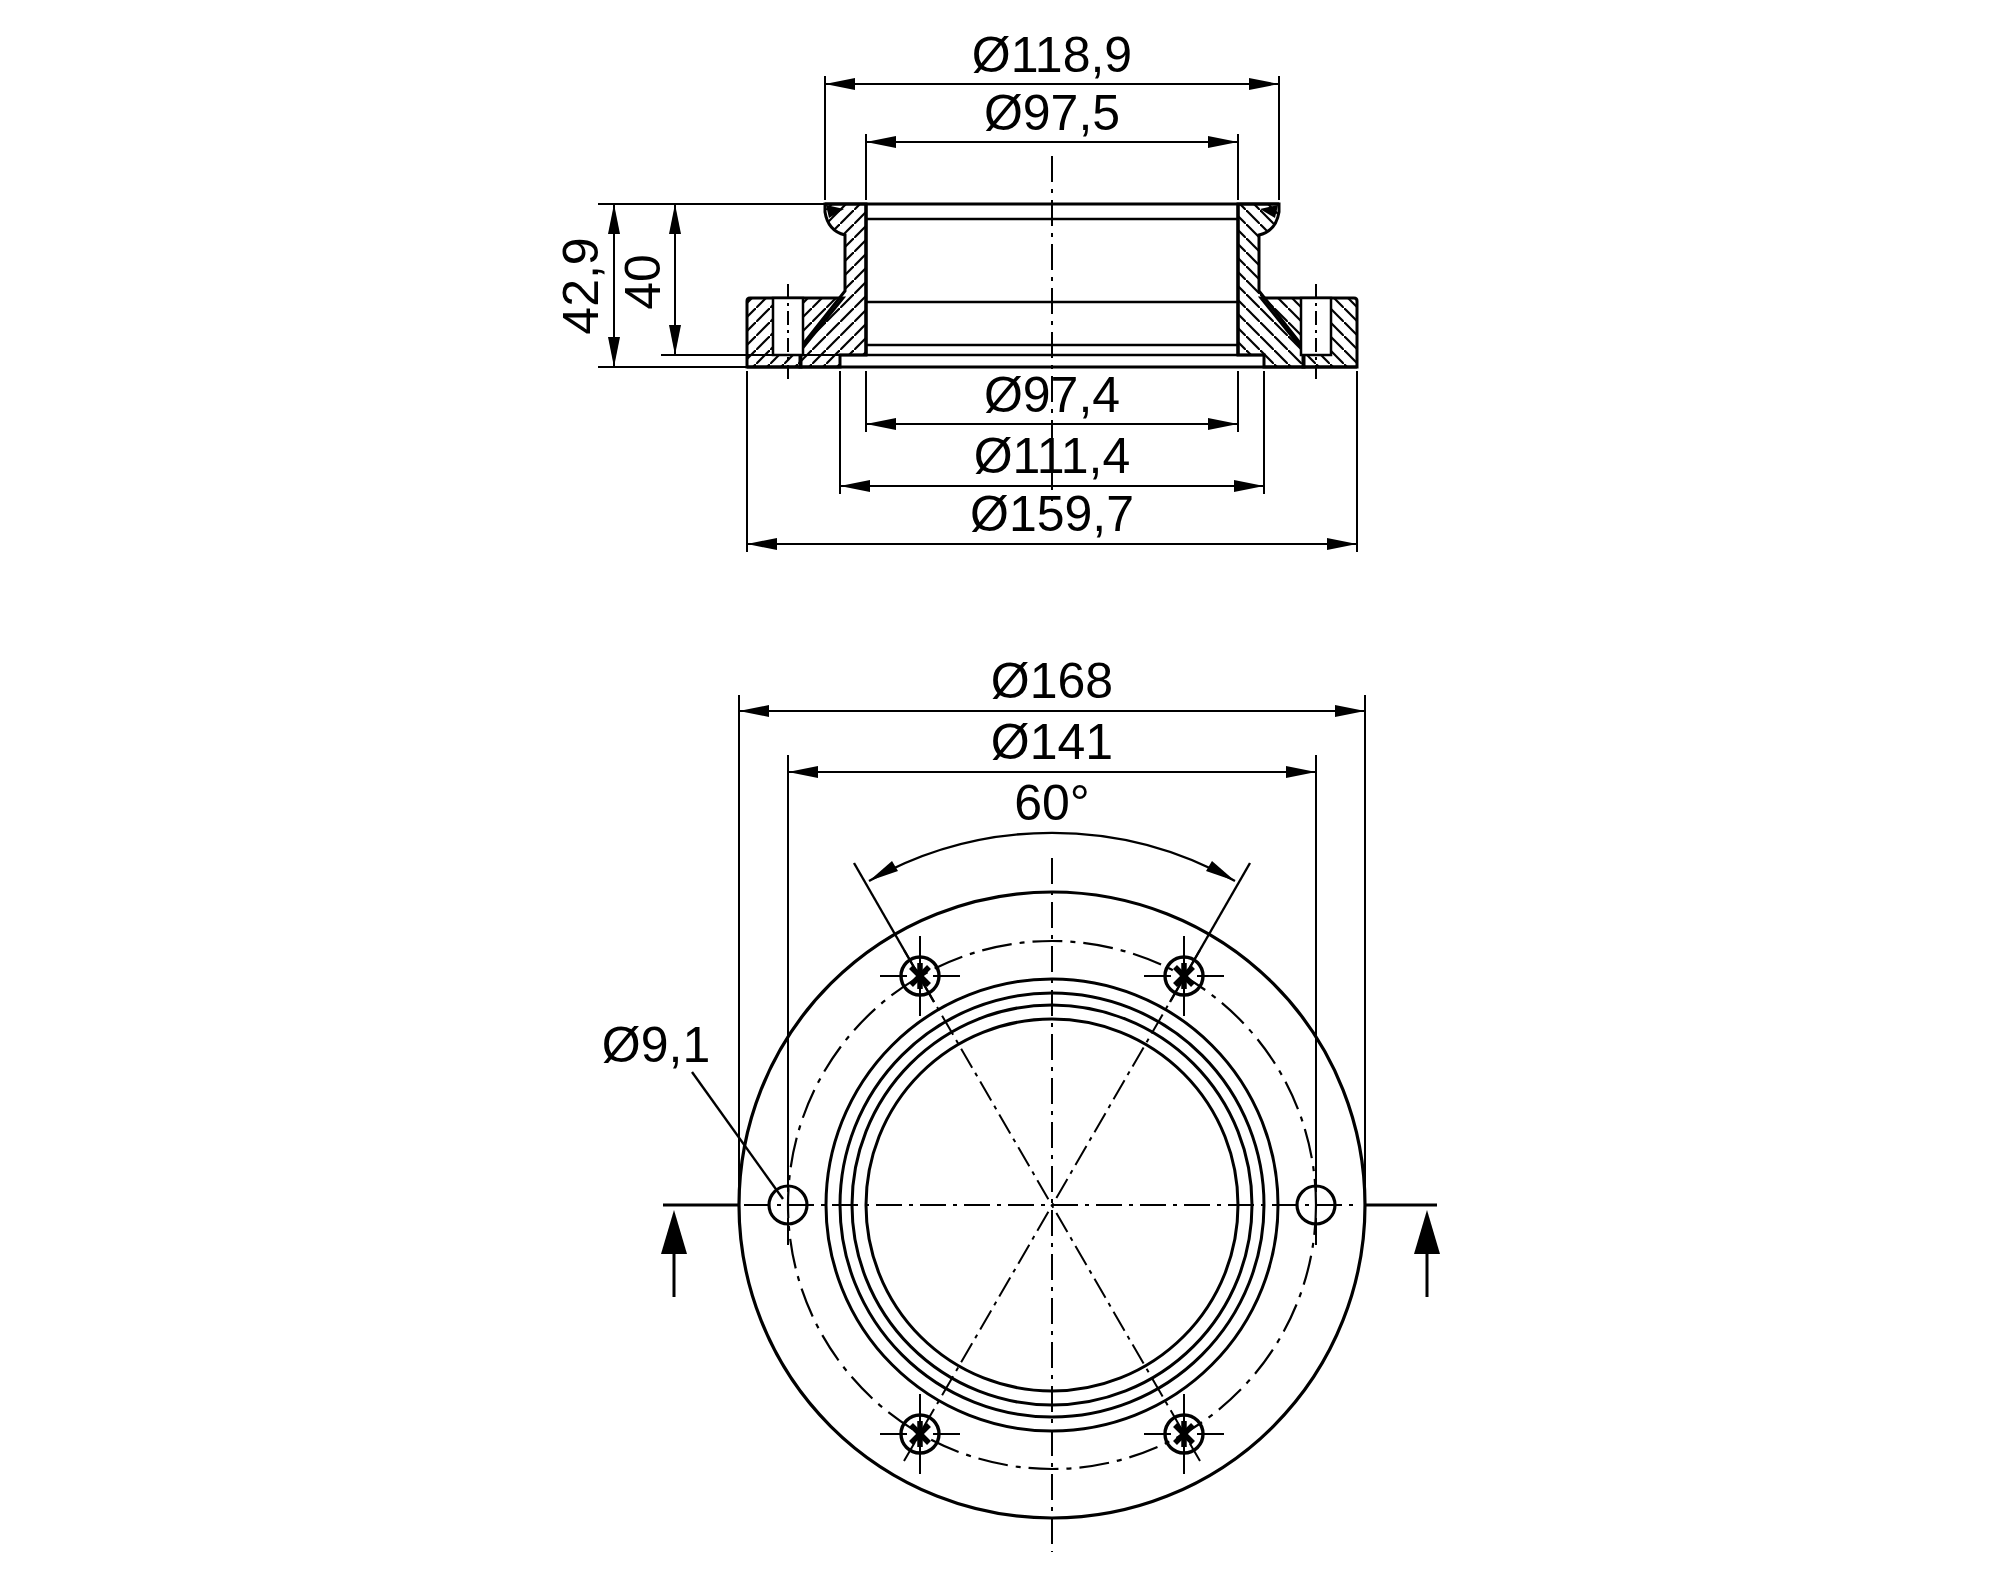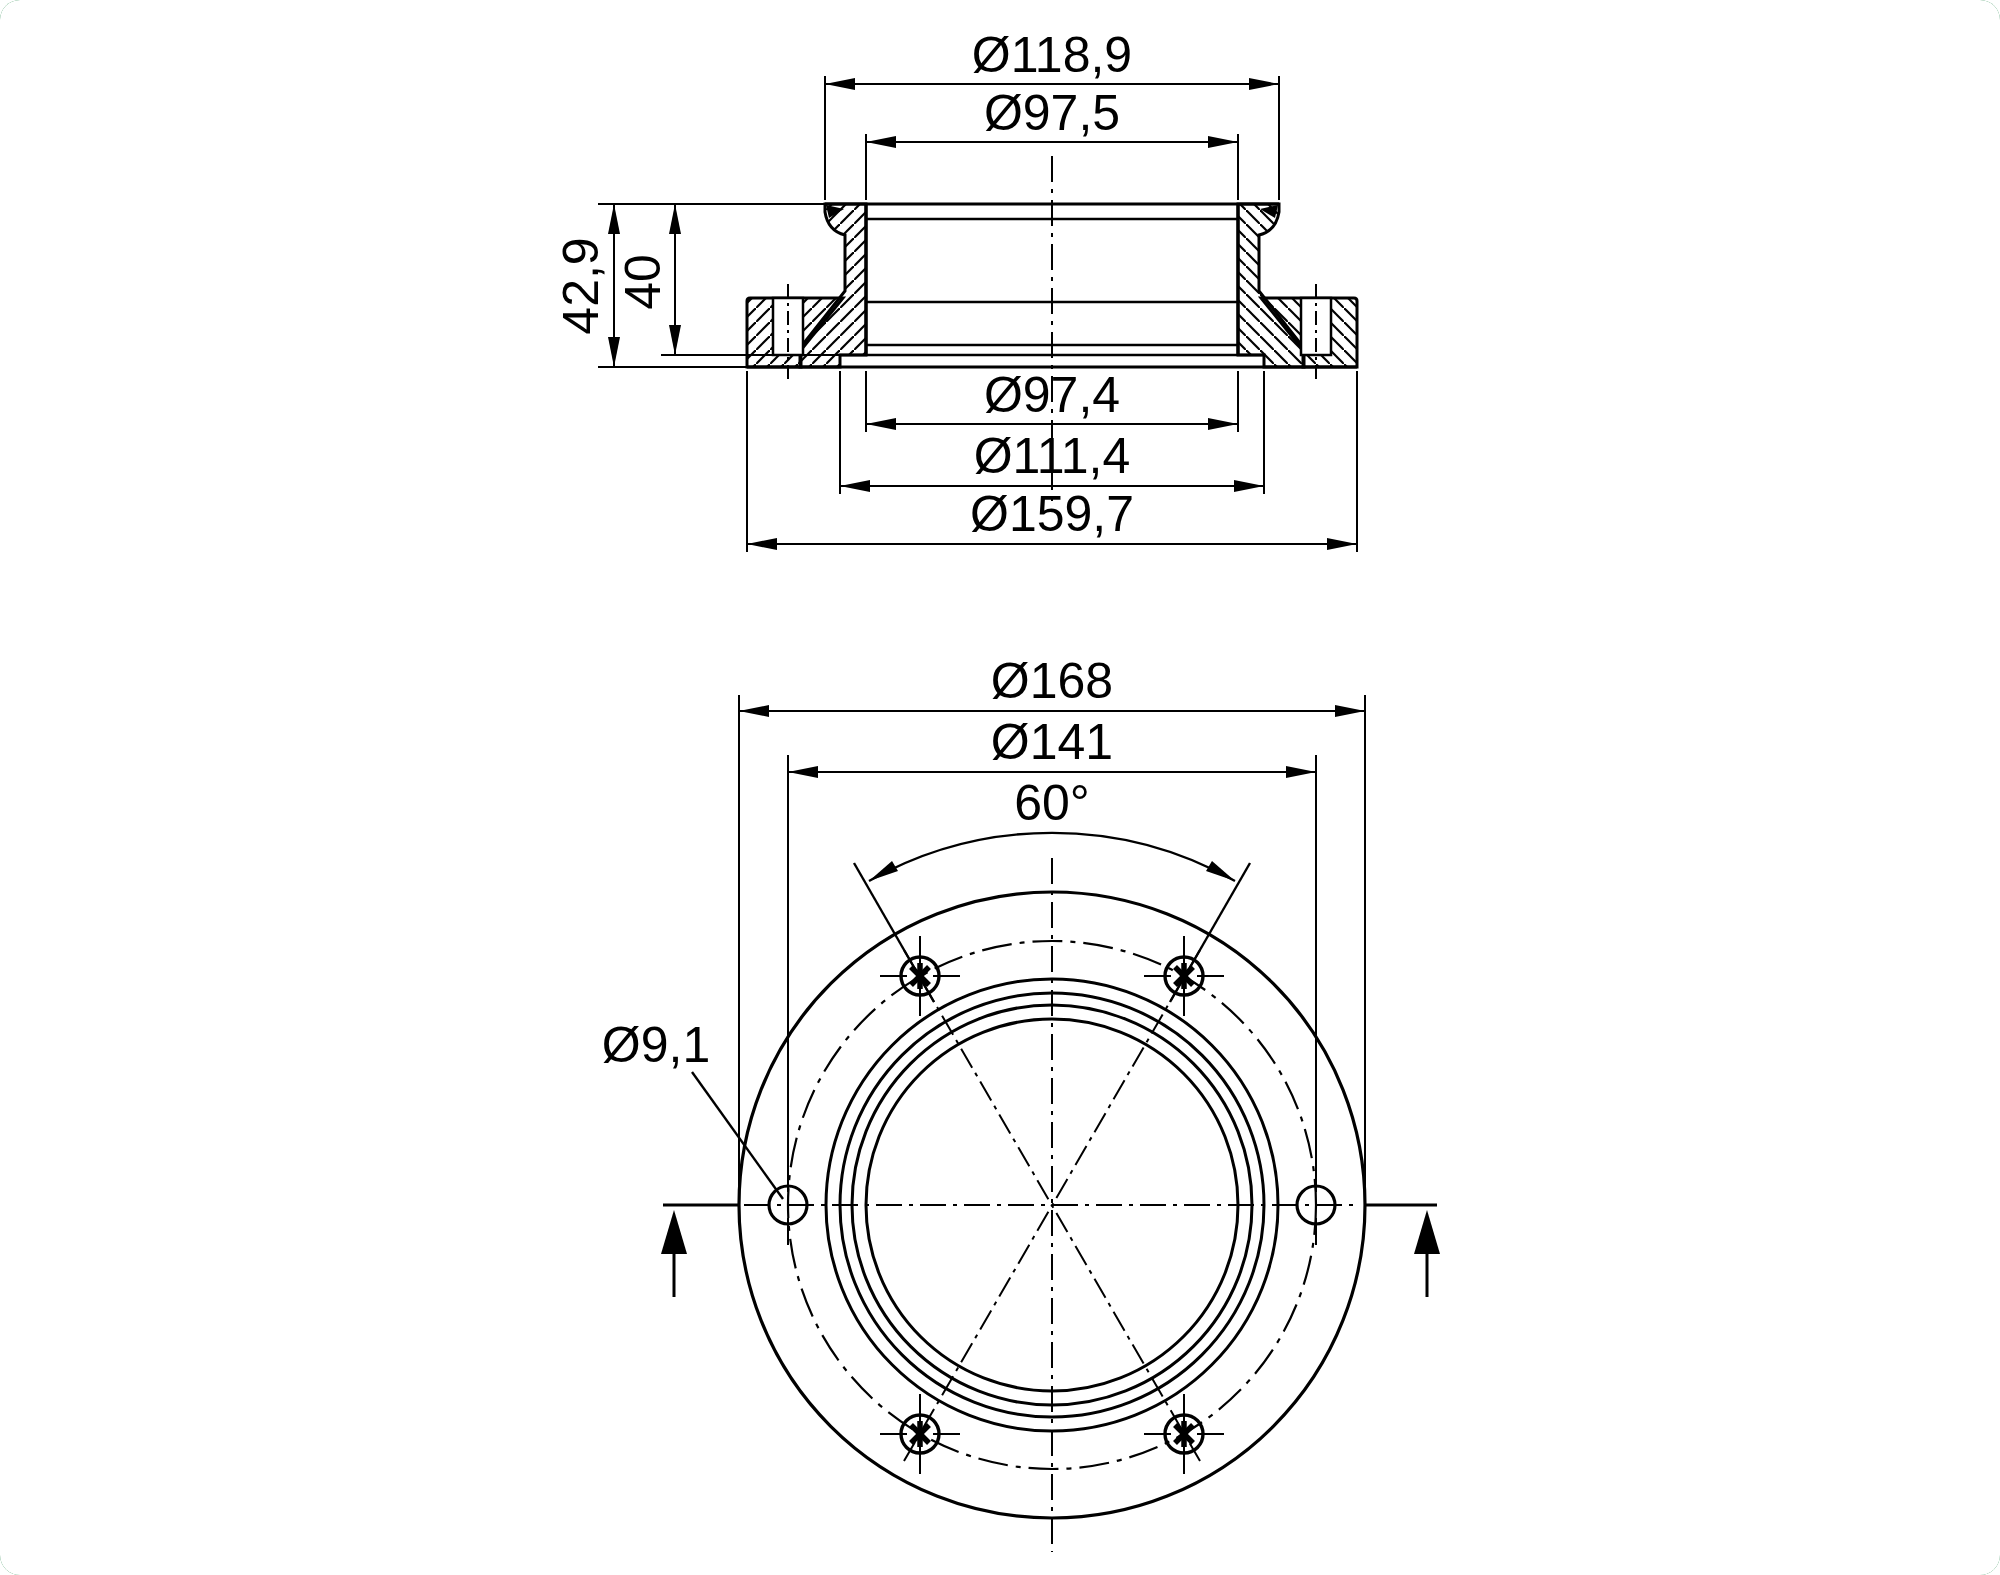--- a/index.html
+++ b/index.html
@@ -1,17 +1,17 @@
 <!DOCTYPE html>
 <html><head>
 <meta charset="utf-8">
 <style>
   html,body{margin:0;padding:0;background:#fff;}
   .stage{position:relative;width:2000px;height:1575px;background:#15803d;overflow:hidden;
-         font-family:"Liberation Sans", sans-serif;border-radius:20px;}
+         font-family:"Liberation Sans", sans-serif;}
   svg{display:block}
   text{font-family:"Liberation Sans", sans-serif;font-size:50px;fill:#000;}
   .lbl{text-anchor:middle;}
 </style>
 </head>
 <body>
 
 <div class="stage">
 <svg width="2000" height="1575" viewBox="0 0 2000 1575">
   <defs>

